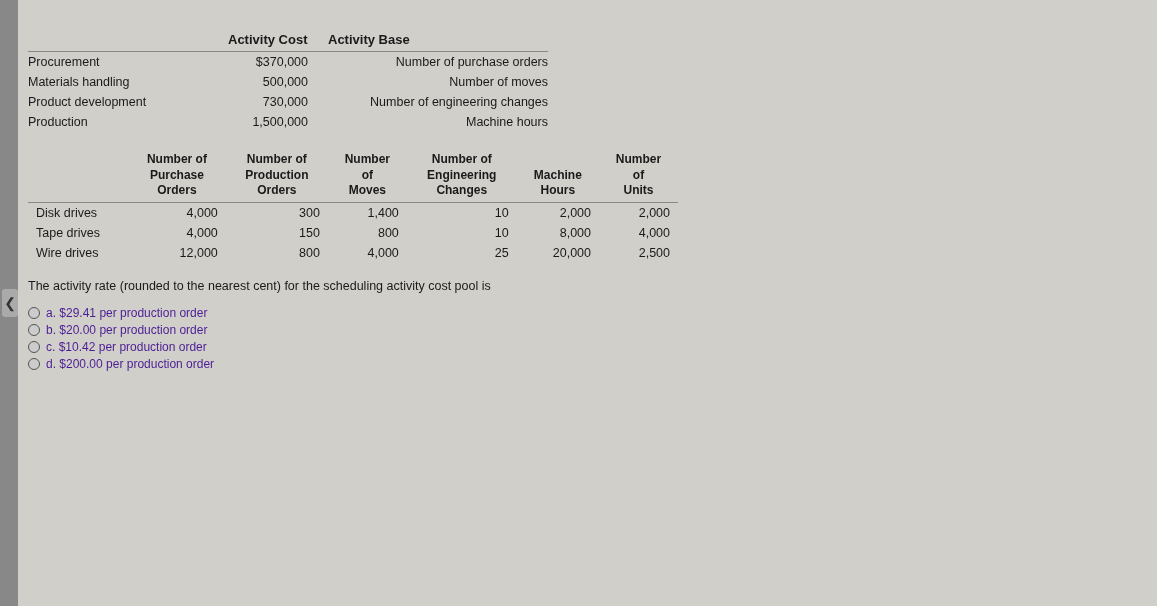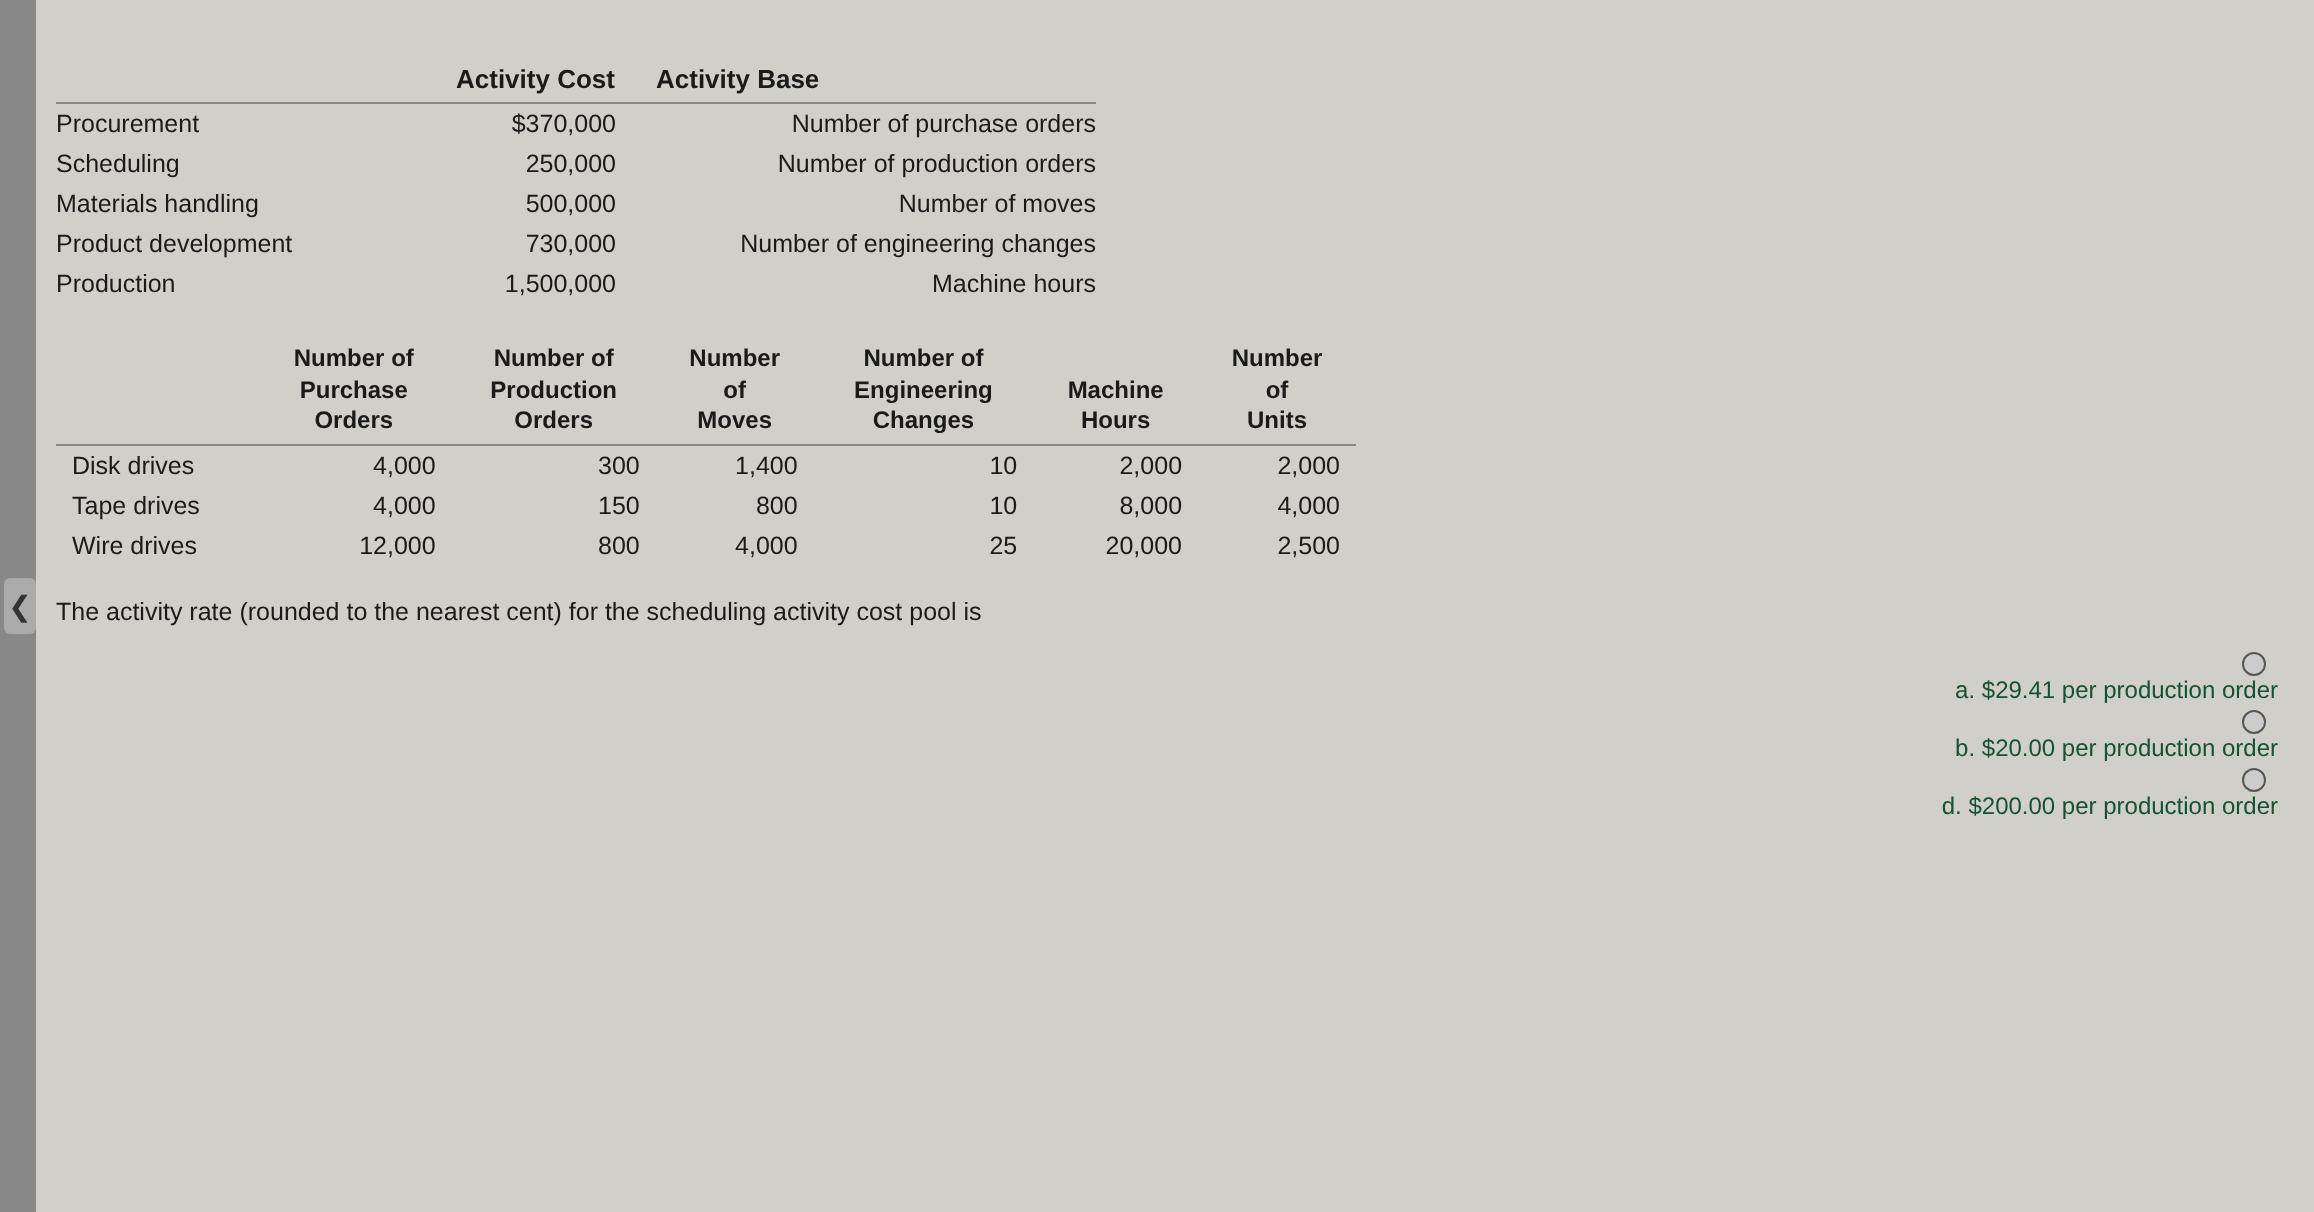--- a/index.html
+++ b/index.html
@@ -91,25 +91,24 @@
     }
     .question-text strong {
       font-weight: normal;
     }
     .options-list {
       list-style: none;
       padding: 0;
     }
     .options-list li {
       display: flex;
-      align-items: flex-end;
+      align-items: center;
       font-size: 12px;
       margin-bottom: 3px;
-      color: #14532d;
-      flex-direction: column;
+      color: #4c1d95;
     }
     .radio-circle {
       width: 12px;
       height: 12px;
       border: 1px solid #555;
       border-radius: 50%;
       display: inline-block;
       margin-right: 6px;
       flex-shrink: 0;
       background: #ccc;
@@ -161,25 +160,20 @@
           </td>
         </tr>
     </thead>
     <tbody id="activity-tbody">
     <tr>
     <td>Procurement</td>
     <td>$370,000</td>
     <td>Number of purchase orders</td>
   </tr>
         <tr>
-    <td>Scheduling</td>
-    <td>250,000</td>
-    <td>Number of production orders</td>
-  </tr>
-        <tr>
     <td>Materials handling</td>
     <td>500,000</td>
     <td>Number of moves</td>
   </tr>
         <tr>
     <td>Product development</td>
     <td>730,000</td>
     <td>Number of engineering changes</td>
   </tr>
         <tr>
@@ -244,15 +238,19 @@
 <li>
     <span class="radio-circle"></span>
     <span>a. $29.41 per production order</span>
   </li>
     <li>
     <span class="radio-circle"></span>
     <span>b. $20.00 per production order</span>
   </li>
     <li>
     <span class="radio-circle"></span>
+    <span>c. $10.42 per production order</span>
+  </li>
+    <li>
+    <span class="radio-circle"></span>
     <span>d. $200.00 per production order</span>
   </li>
   </ul>
 
 </body></html>

